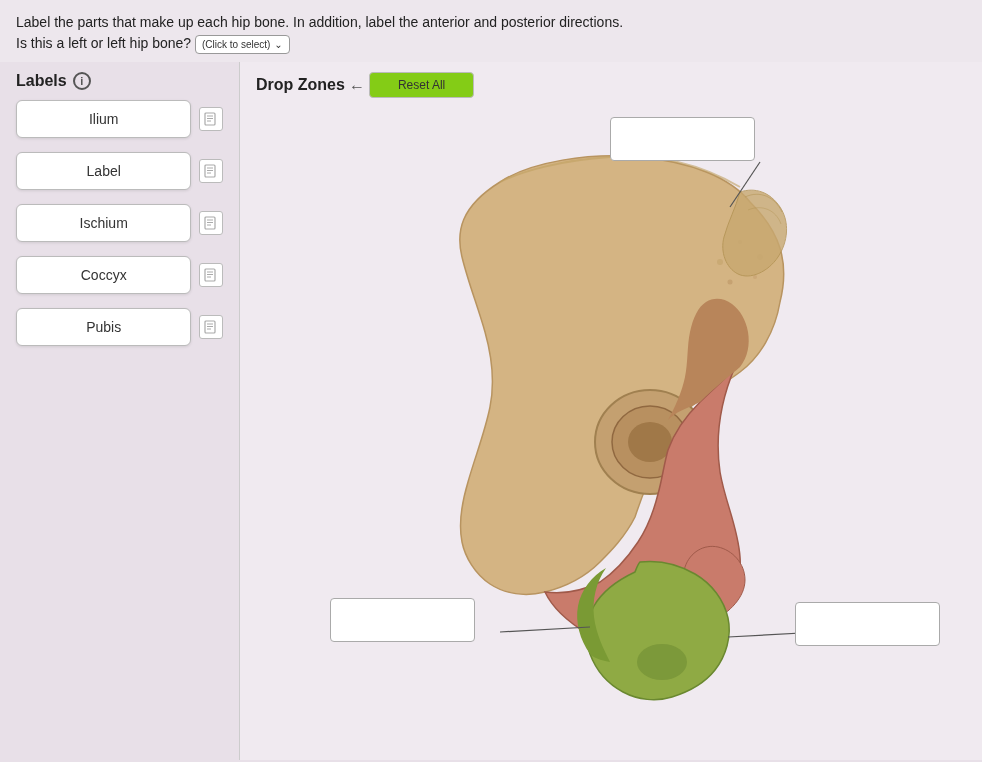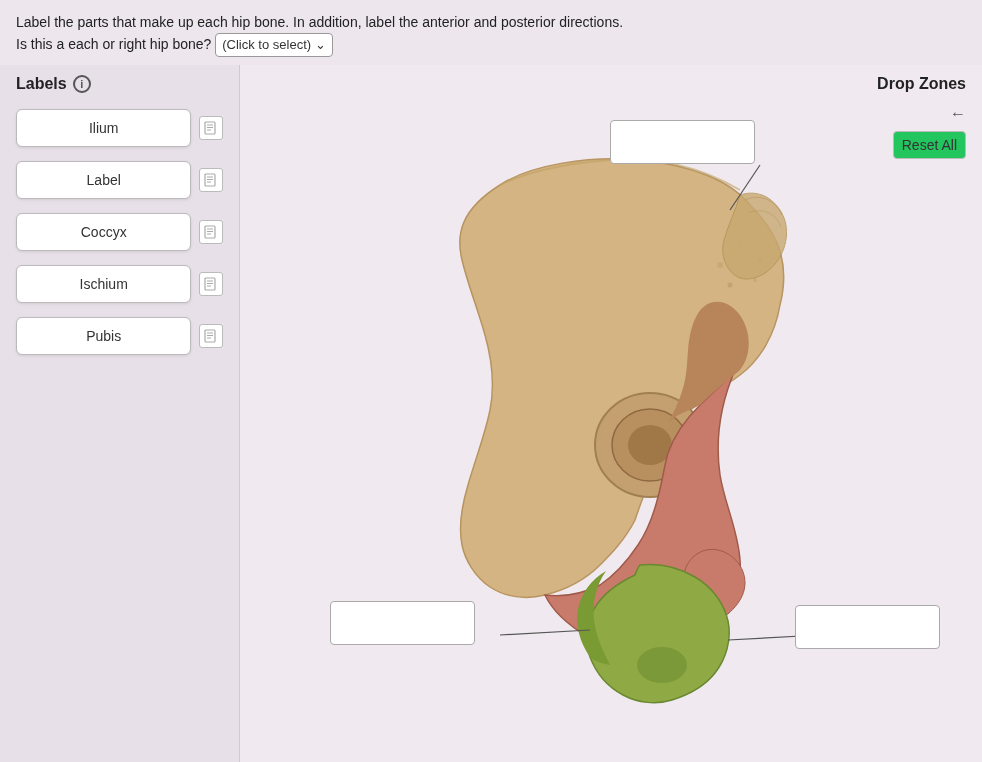--- a/index.html
+++ b/index.html
@@ -19,21 +19,21 @@
       line-height: 1.5;
       background: #ede7ed;
     }
 
     .instructions .select-inline {
       display: inline-flex;
       align-items: center;
       border: 1px solid #999;
       border-radius: 4px;
       padding: 1px 6px;
-      font-size: 13px;
+      font-size: 10px;
       background: white;
       cursor: pointer;
       color: #333;
     }
 
     .main-area {
       display: flex;
       flex-direction: row;
       height: calc(762px - 64px);
     }
@@ -45,21 +45,21 @@
       display: flex;
       flex-direction: column;
       gap: 0;
       border-right: 1px solid #ccc;
     }
 
     .sidebar-header {
       font-size: 16px;
       font-weight: bold;
       color: #222;
-      margin-bottom: 16px;
+      margin-bottom: 10px;
       display: flex;
       align-items: center;
       gap: 6px;
     }
 
     .info-icon {
       display: inline-flex;
       align-items: center;
       justify-content: center;
       width: 18px;
@@ -108,44 +108,43 @@
 
     .drop-zone-area {
       flex: 1;
       background: #f0eaf0;
       position: relative;
       overflow: hidden;
     }
 
     .drop-zone-header {
       display: flex;
-      align-items: flex-end;
-      gap: 10px;
+      align-items: center;
+      gap: 4px;
       padding: 10px 16px;
-      flex-direction: column;
     }
 
     .drop-zone-title {
       font-size: 16px;
       font-weight: bold;
       color: #222;
     }
 
     .back-arrow {
       font-size: 16px;
       color: #555;
       cursor: pointer;
     }
 
     .reset-btn {
-      background: #22c55e;
+      background: #84cc16;
       border: 1px solid #bbb;
       border-radius: 4px;
-      padding: 5px 8px;
-      font-size: 14px;
+      padding: 5px 28px;
+      font-size: 12px;
       color: #333;
       cursor: pointer;
     }
 
     
     .bone-container {
       position: absolute;
       top: 40px;
       left: 60px;
       width: 650px;
@@ -175,21 +174,21 @@
       width: 100%;
       height: 100%;
     }
   </style>
 </head>
 <body>
 
 <div class="instructions">
   <div>Label the parts that make up each hip bone. In addition, label the anterior and posterior directions.</div>
   <div>
-    <span>Is this a each or right hip bone?</span>
+    <span>Is this a left or left hip bone?</span>
     <span class="select-inline">
       <span>(Click to select)</span>
       <span style="margin-left:4px;">⌄</span>
     </span>
   </div>
 </div>
 
 <div class="main-area">
 
   <div class="sidebar">
@@ -221,35 +220,35 @@
           <rect x="1" y="1" width="10" height="12" rx="1" fill="none" stroke="#aaa" stroke-width="1.2"></rect>
           <line x1="3" y1="4" x2="9" y2="4" stroke="#aaa" stroke-width="1"></line>
           <line x1="3" y1="6.5" x2="9" y2="6.5" stroke="#aaa" stroke-width="1"></line>
           <line x1="3" y1="9" x2="7" y2="9" stroke="#aaa" stroke-width="1"></line>
         </svg>
       </div>
     </div>
 
     <div class="label-row">
       <div class="label-card">
+        <span>Ischium</span>
+      </div>
+      <div class="card-icon">
+        <svg width="14" height="14" viewBox="0 0 14 14">
+          <rect x="1" y="1" width="10" height="12" rx="1" fill="none" stroke="#aaa" stroke-width="1.2"></rect>
+          <line x1="3" y1="4" x2="9" y2="4" stroke="#aaa" stroke-width="1"></line>
+          <line x1="3" y1="6.5" x2="9" y2="6.5" stroke="#aaa" stroke-width="1"></line>
+          <line x1="3" y1="9" x2="7" y2="9" stroke="#aaa" stroke-width="1"></line>
+        </svg>
+      </div>
+    </div>
+
+    <div class="label-row">
+      <div class="label-card">
         <span>Coccyx</span>
-      </div>
-      <div class="card-icon">
-        <svg width="14" height="14" viewBox="0 0 14 14">
-          <rect x="1" y="1" width="10" height="12" rx="1" fill="none" stroke="#aaa" stroke-width="1.2"></rect>
-          <line x1="3" y1="4" x2="9" y2="4" stroke="#aaa" stroke-width="1"></line>
-          <line x1="3" y1="6.5" x2="9" y2="6.5" stroke="#aaa" stroke-width="1"></line>
-          <line x1="3" y1="9" x2="7" y2="9" stroke="#aaa" stroke-width="1"></line>
-        </svg>
-      </div>
-    </div>
-
-    <div class="label-row">
-      <div class="label-card">
-        <span>Ischium</span>
       </div>
       <div class="card-icon">
         <svg width="14" height="14" viewBox="0 0 14 14">
           <rect x="1" y="1" width="10" height="12" rx="1" fill="none" stroke="#aaa" stroke-width="1.2"></rect>
           <line x1="3" y1="4" x2="9" y2="4" stroke="#aaa" stroke-width="1"></line>
           <line x1="3" y1="6.5" x2="9" y2="6.5" stroke="#aaa" stroke-width="1"></line>
           <line x1="3" y1="9" x2="7" y2="9" stroke="#aaa" stroke-width="1"></line>
         </svg>
       </div>
     </div>

